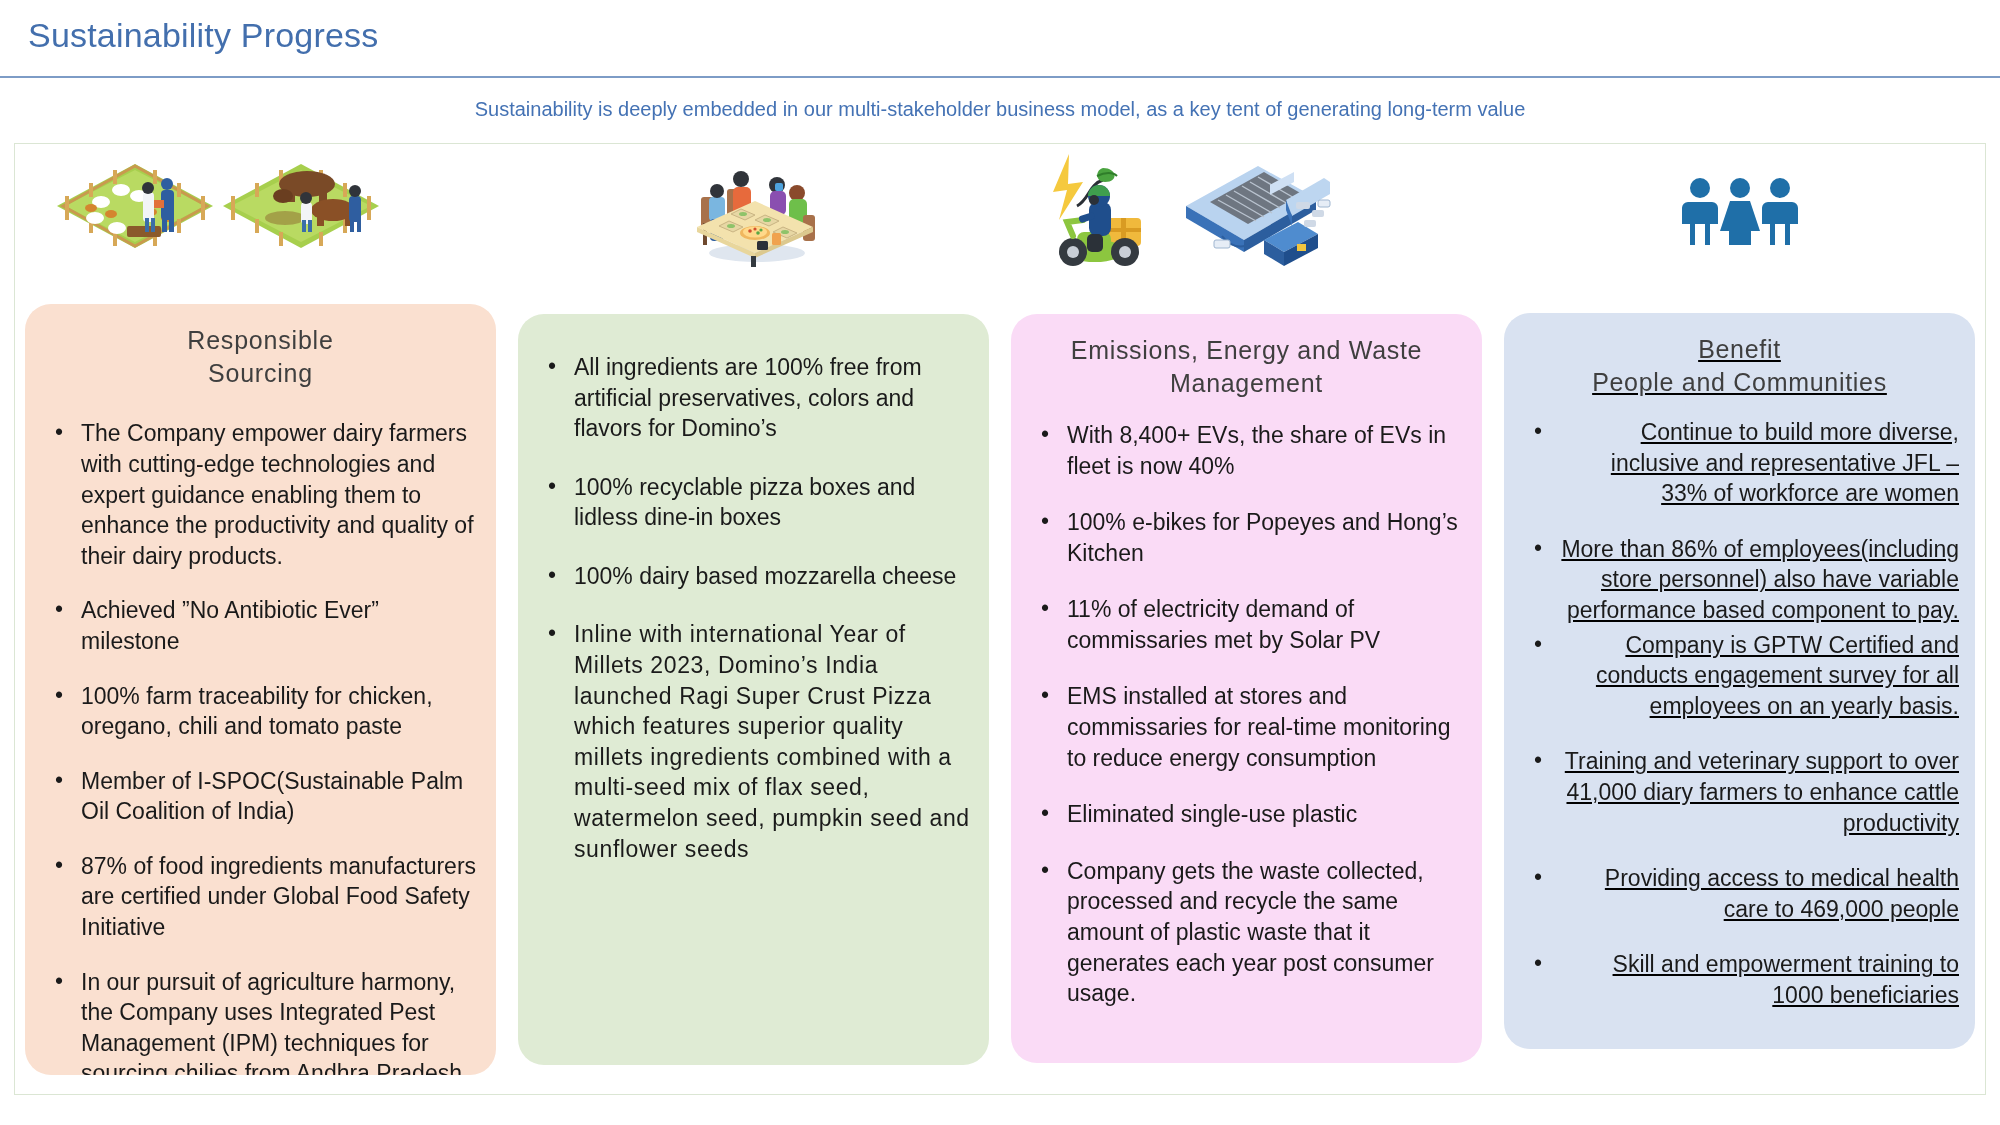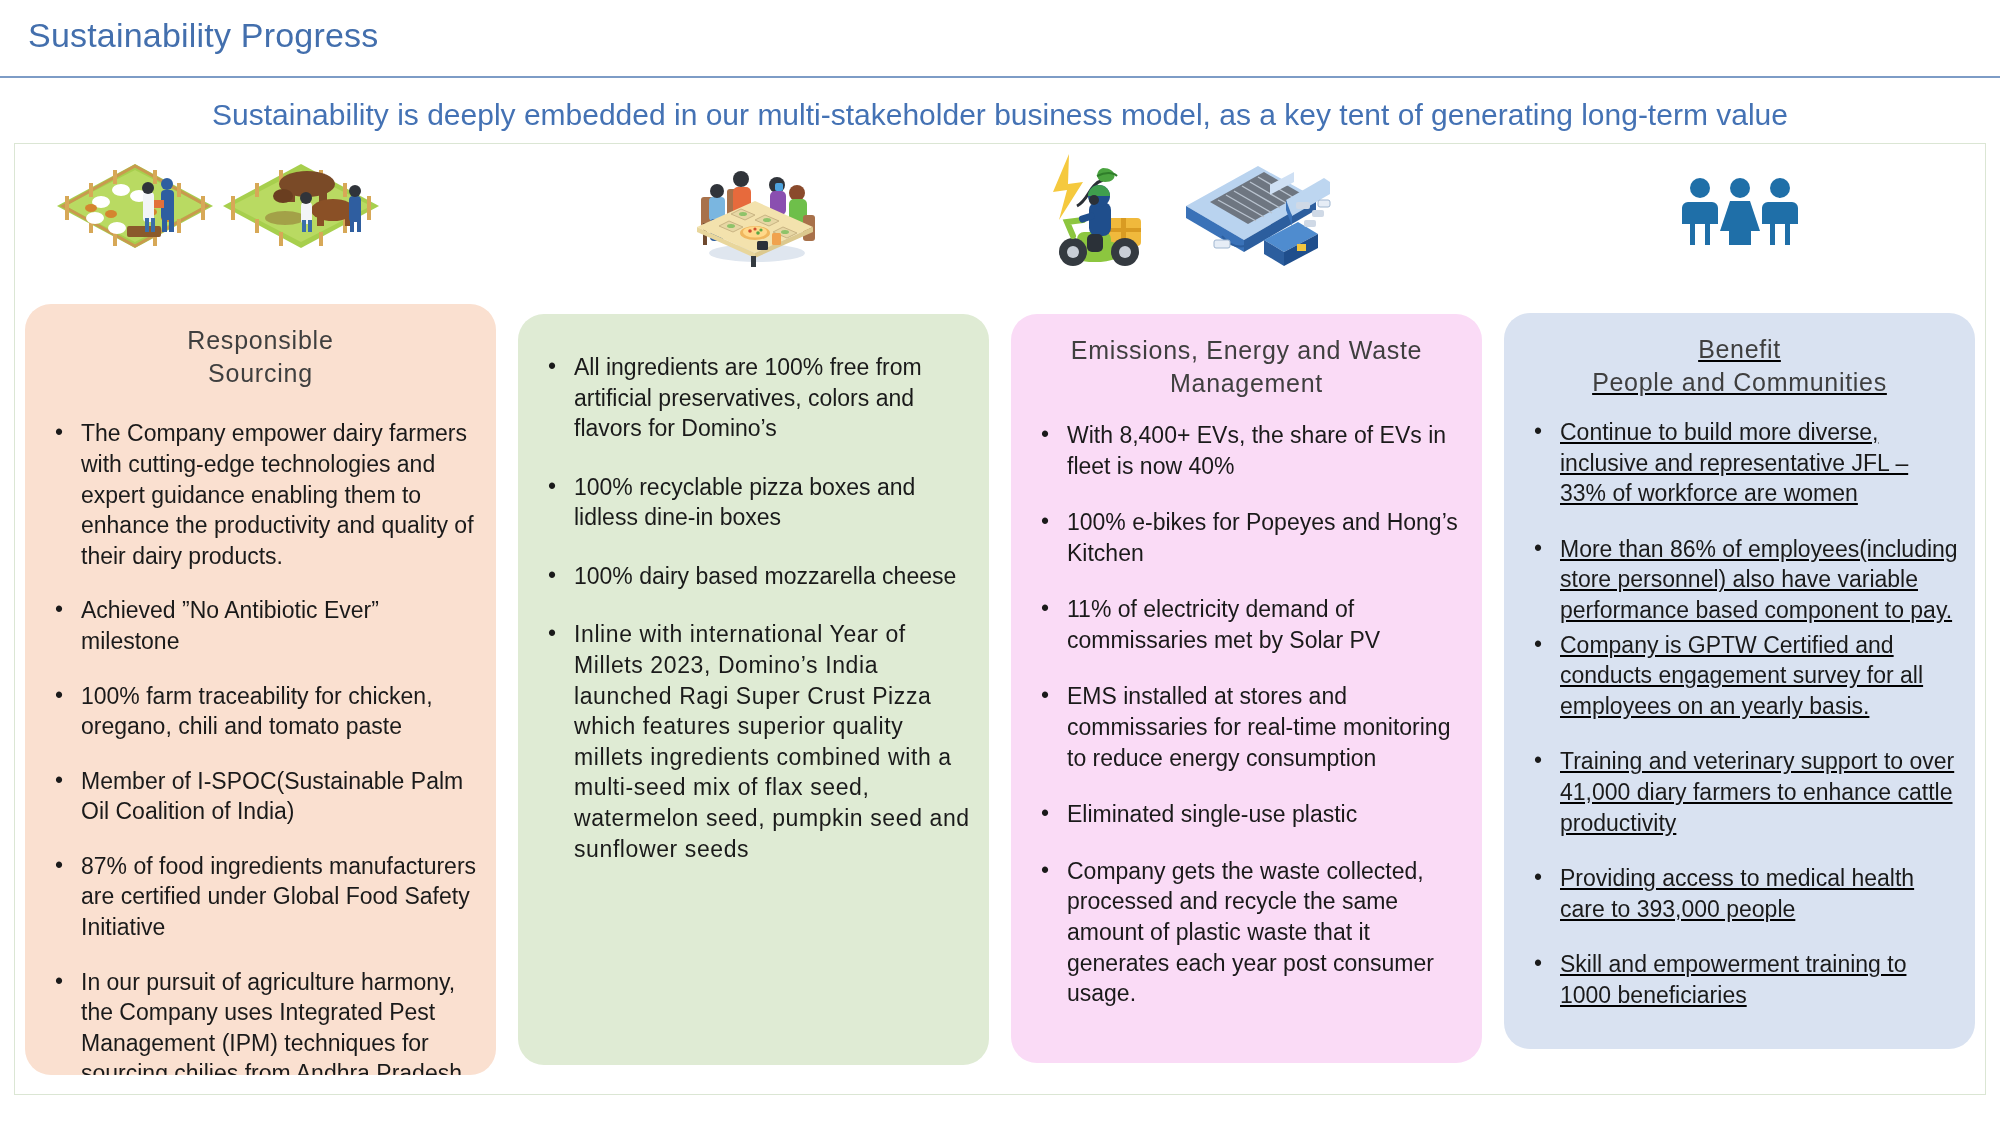--- a/index.html
+++ b/index.html
@@ -22,21 +22,21 @@
   }
   .header-rule {
     position: absolute; left: 0; top: 76px; width: 2000px; height: 2px;
     background: #7d9cc6;
   }
 
   
   .subtitle {
     position: absolute; left: 0; top: 98px; width: 2000px;
     text-align: center;
-    font-size: 30px; color: #4472b4; white-space: nowrap;
+    font-size: 20px; color: #4472b4; white-space: nowrap;
   }
 
   
   .frame {
     position: absolute; left: 14px; top: 143px;
     width: 1972px; height: 952px;
     border: 1.5px solid #dbe6d4;
     background: #fff;
   }
 
@@ -109,21 +109,21 @@
     font-size: 23px; line-height: 1.33;
     color: #1a1a1a;
   }
   .c1 ul.bullets { padding-top: 28px; }
   .c1 ul.bullets li { margin-bottom: 24px; }
   .c2 ul.bullets { padding-top: 22px; }
   .c2 ul.bullets li { margin-bottom: 28px; }
   .c2 ul.bullets li:nth-child(4) { letter-spacing: .6px; }
   .c3 ul.bullets { padding-top: 20px; }
   .c3 ul.bullets li { margin-bottom: 26px; }
-  .c4 ul.bullets { padding-top: 18px; }
+  .c4 ul.bullets { padding-top: 18px; text-align: right; }
   .c4 ul.bullets li { margin-bottom: 25px; }
   .c4 ul.bullets li.tight { margin-bottom: 25px; }
 
   
   .icon-svg { display: block; }
 </style>
 </head>
 <body>
 
 <div class="slide">
@@ -415,20 +415,20 @@
         </span>
       </div>
       <div class="card c4">
         <div class="card-title">Benefit
 People and Communities</div>
         <ul class="bullets">
           <li>Continue to build more diverse, inclusive and representative JFL – 33% of workforce are women</li>
           <li class="tight" style="margin-bottom:4px;">More than 86% of employees(including store personnel) also have variable performance based component to pay.</li>
           <li>Company is GPTW Certified and conducts engagement survey for all employees on an yearly basis.</li>
           <li>Training and veterinary support to over 41,000 diary farmers to enhance cattle productivity</li>
-          <li>Providing access to medical health care to 393,000 people</li>
+          <li>Providing access to medical health care to 469,000 people</li>
           <li>Skill and empowerment training to 1000 beneficiaries</li>
         </ul>
       </div>
     </div>
 
   </div>
 </div>
 
 </body></html>

